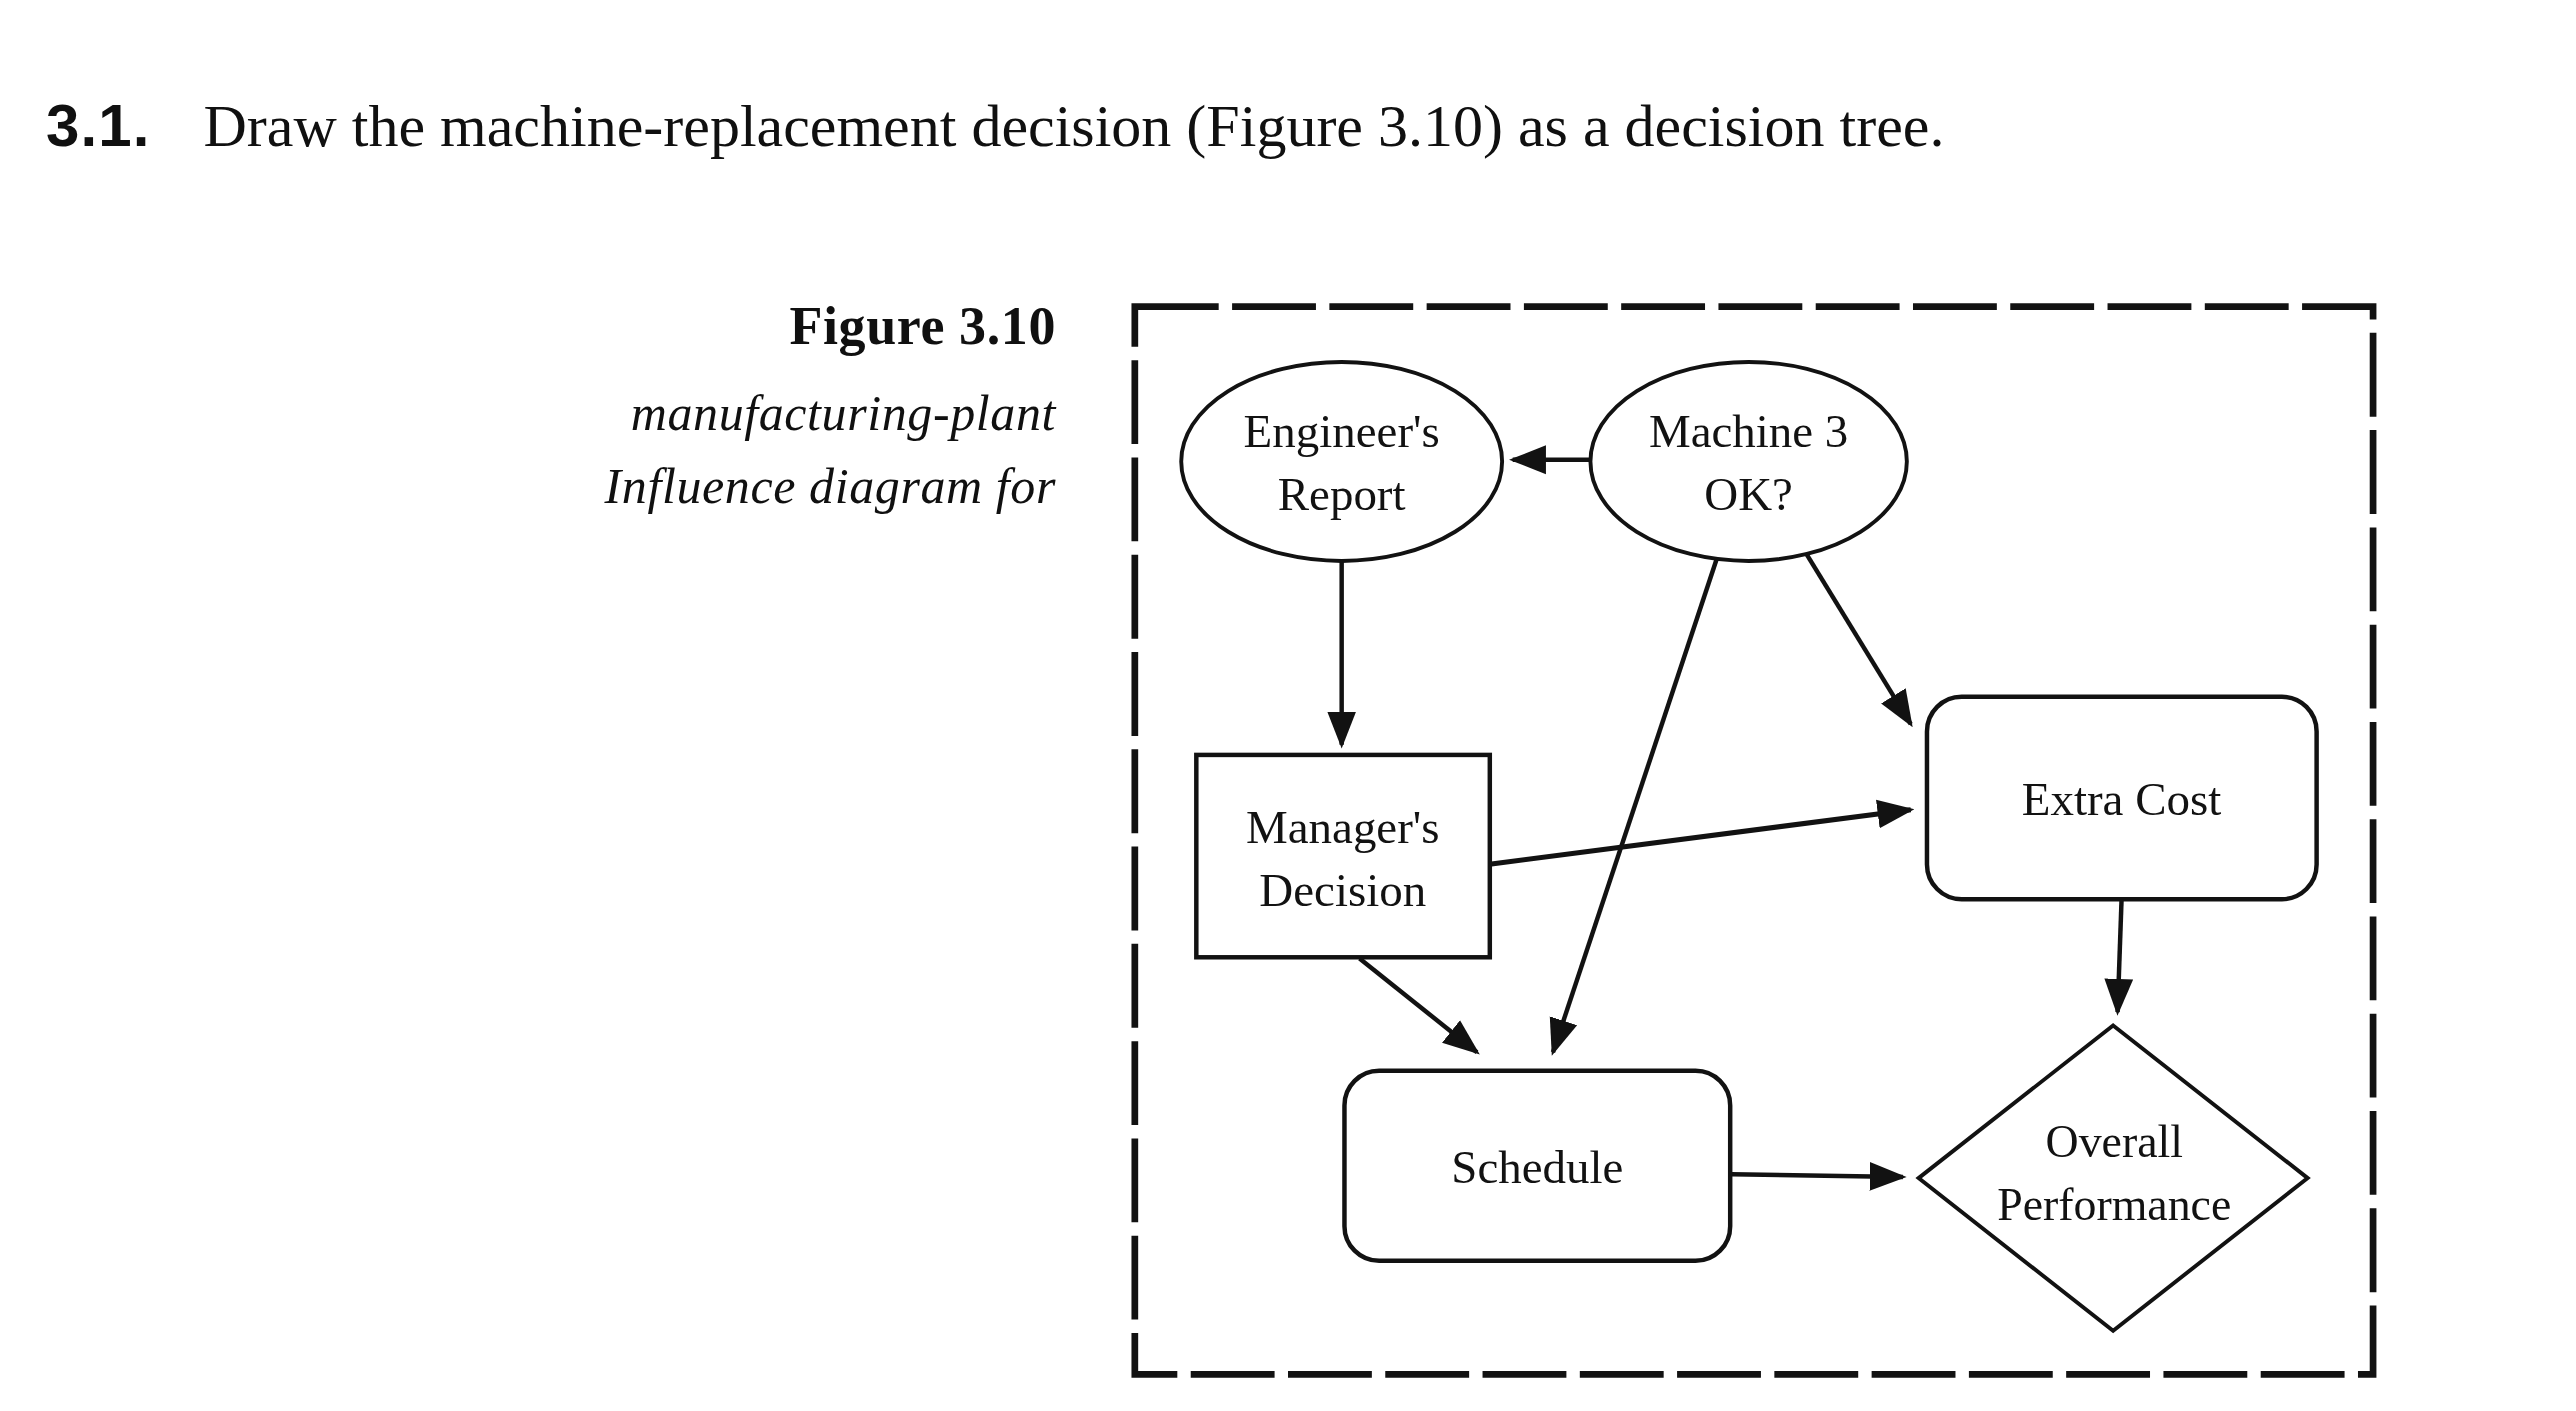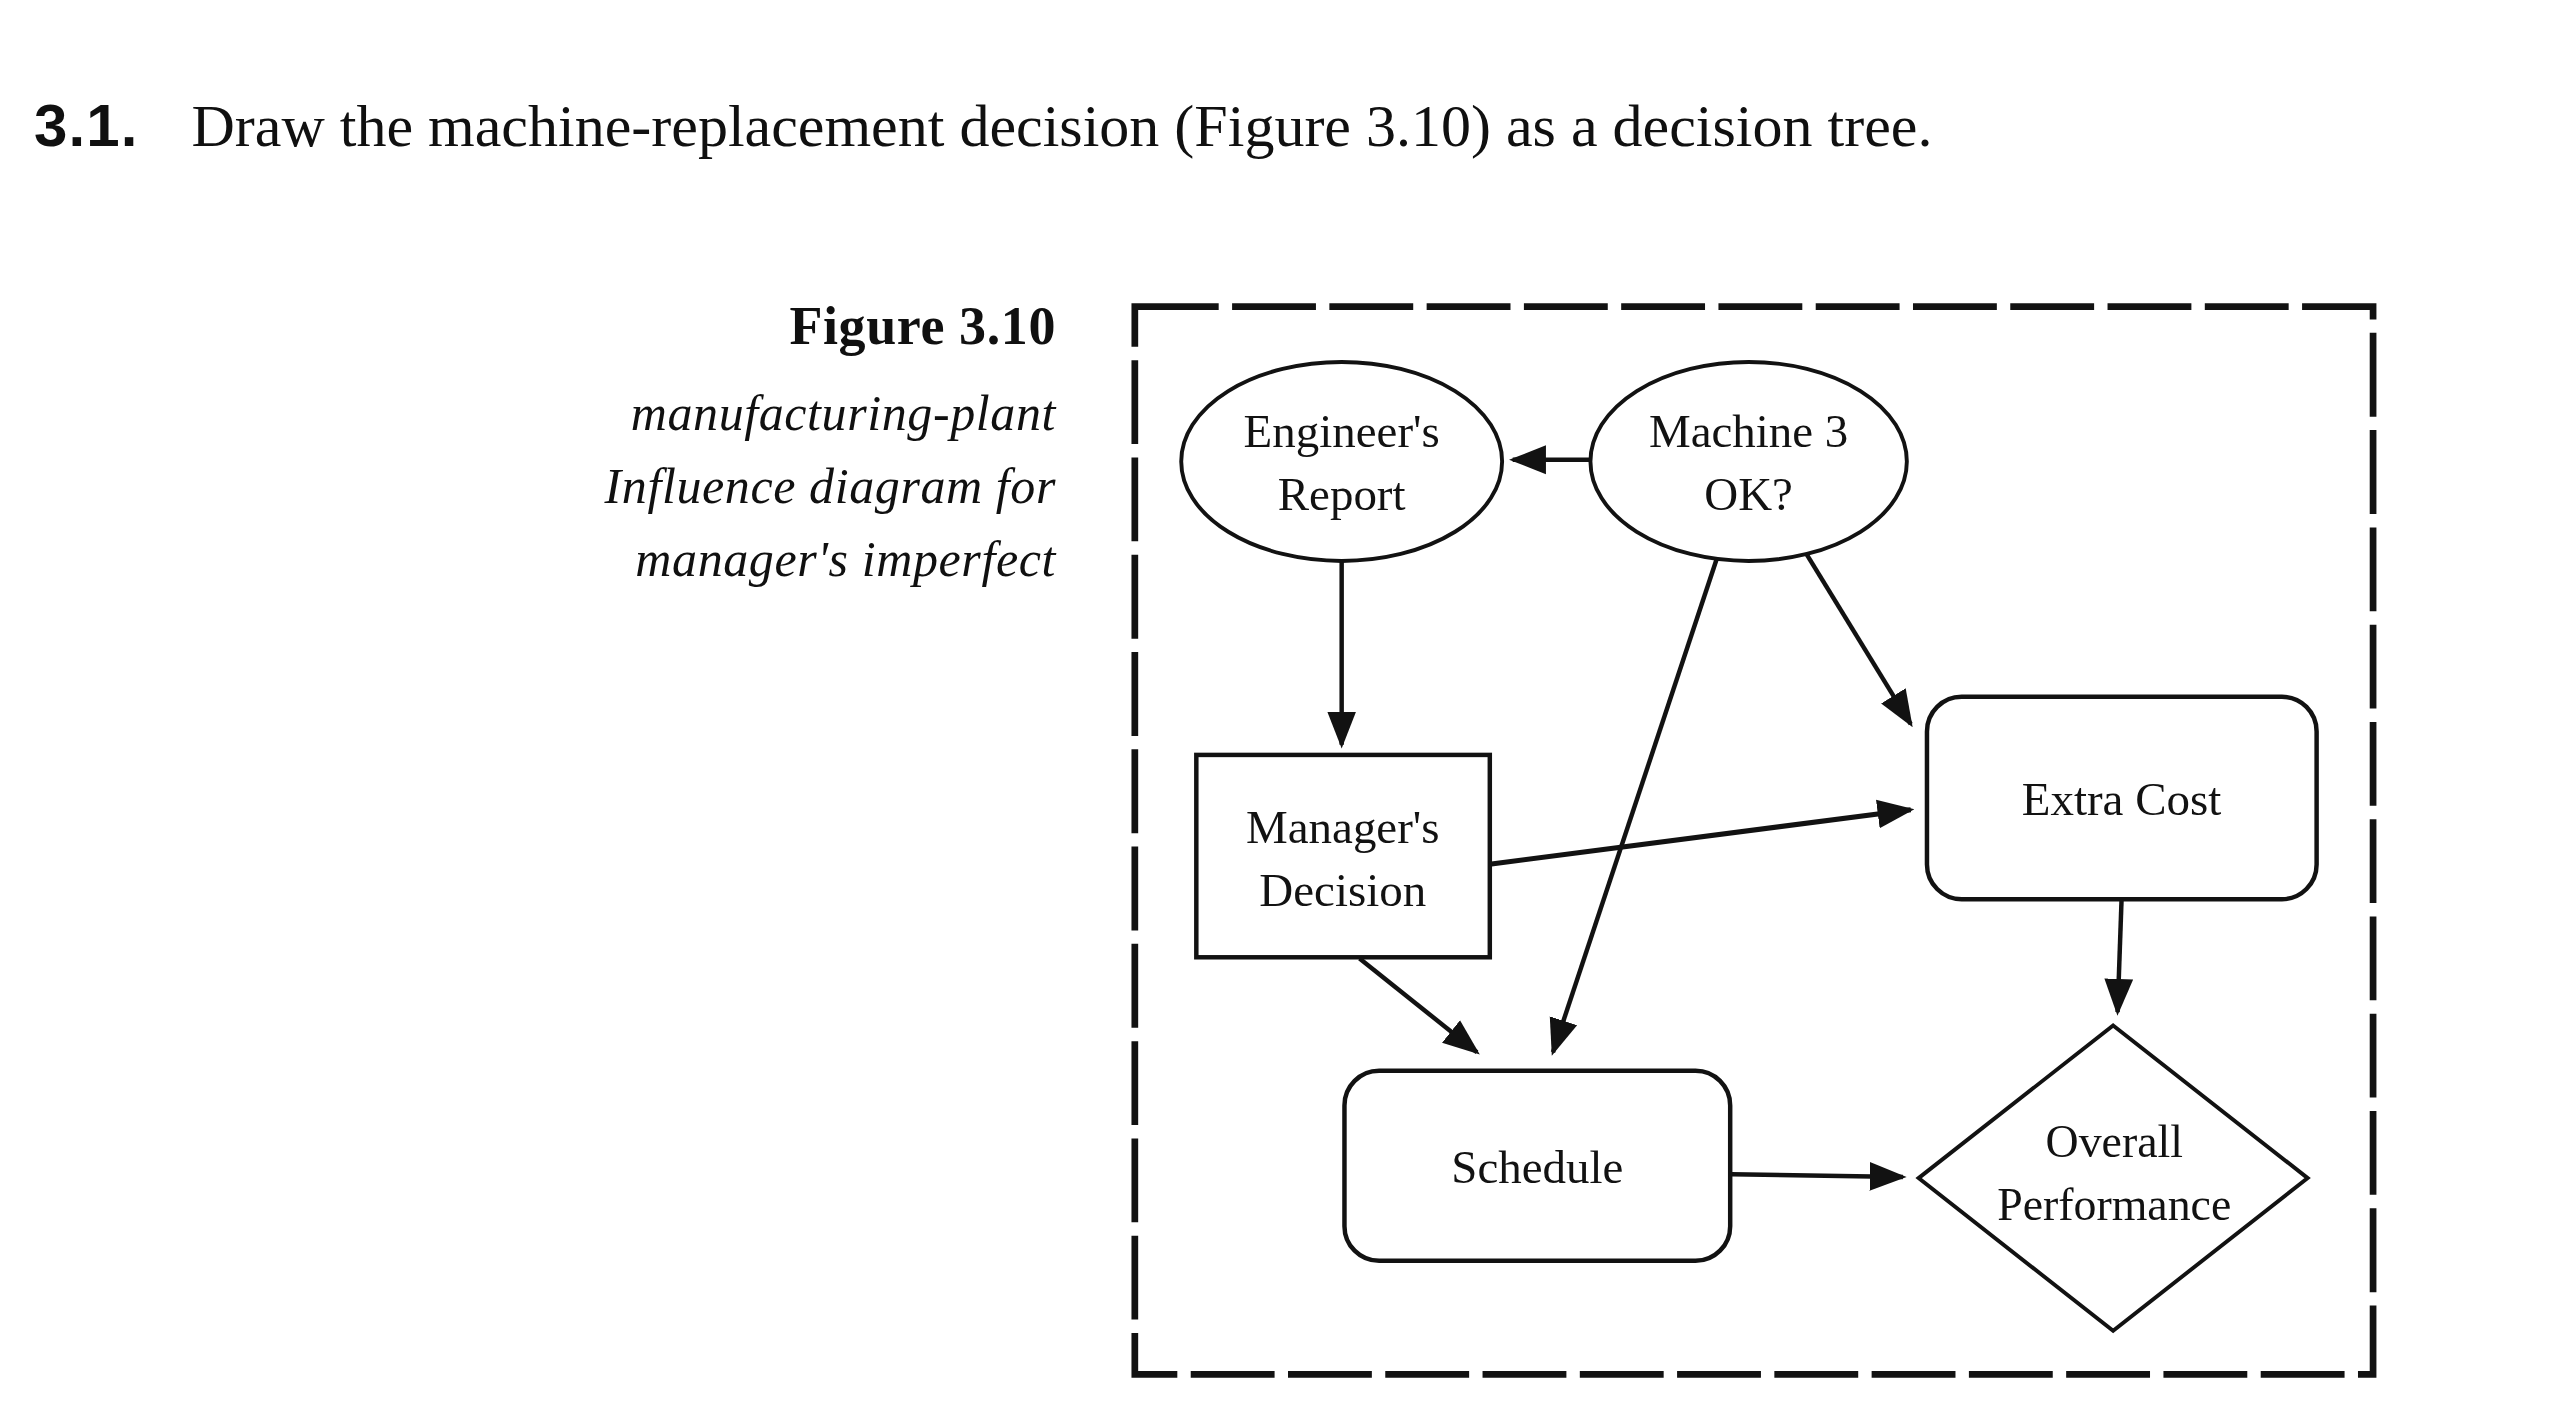--- a/index.html
+++ b/index.html
@@ -12,21 +12,21 @@
     height: 1412px;
     position: relative;
     overflow: hidden;
     font-family: "Liberation Serif", "DejaVu Serif", serif;
     color: #101010;
   }
 
   
   .problem {
     position: absolute;
-    left: 34px;
+    left: 46px;
     top: 88px;
     width: 2460px;
     font-size: 60px;
     line-height: 1.25;
     white-space: nowrap;
   }
   .problem .num {
     font-weight: bold;
     font-family: "Liberation Sans", "DejaVu Sans", sans-serif;
     margin-right: 53px;
@@ -74,21 +74,20 @@
 <body>
 
 <div class="problem">
   <span class="num">3.1.</span><span>Draw the machine-replacement decision (Figure 3.10) as a decision tree.</span>
 </div>
 
 <div class="caption">
   <div class="cap-title">Figure 3.10</div>
   <div class="cap-line">manufacturing-plant</div>
   <div class="cap-line">Influence diagram for</div>
-  <div class="cap-line">manager's imperfect</div>
 </div>
 
 <svg class="diagram" width="2576" height="1412" viewBox="0 0 4608 2525">
 
   <defs>
     <marker id="arrow" viewBox="0 0 10 10" refX="9" refY="5" markerWidth="66" markerHeight="66" markerUnits="userSpaceOnUse" orient="auto">
       <path d="M 0 1.1 L 10 5 L 0 8.9 z" fill="#121212"></path>
     </marker>
   </defs>
 

